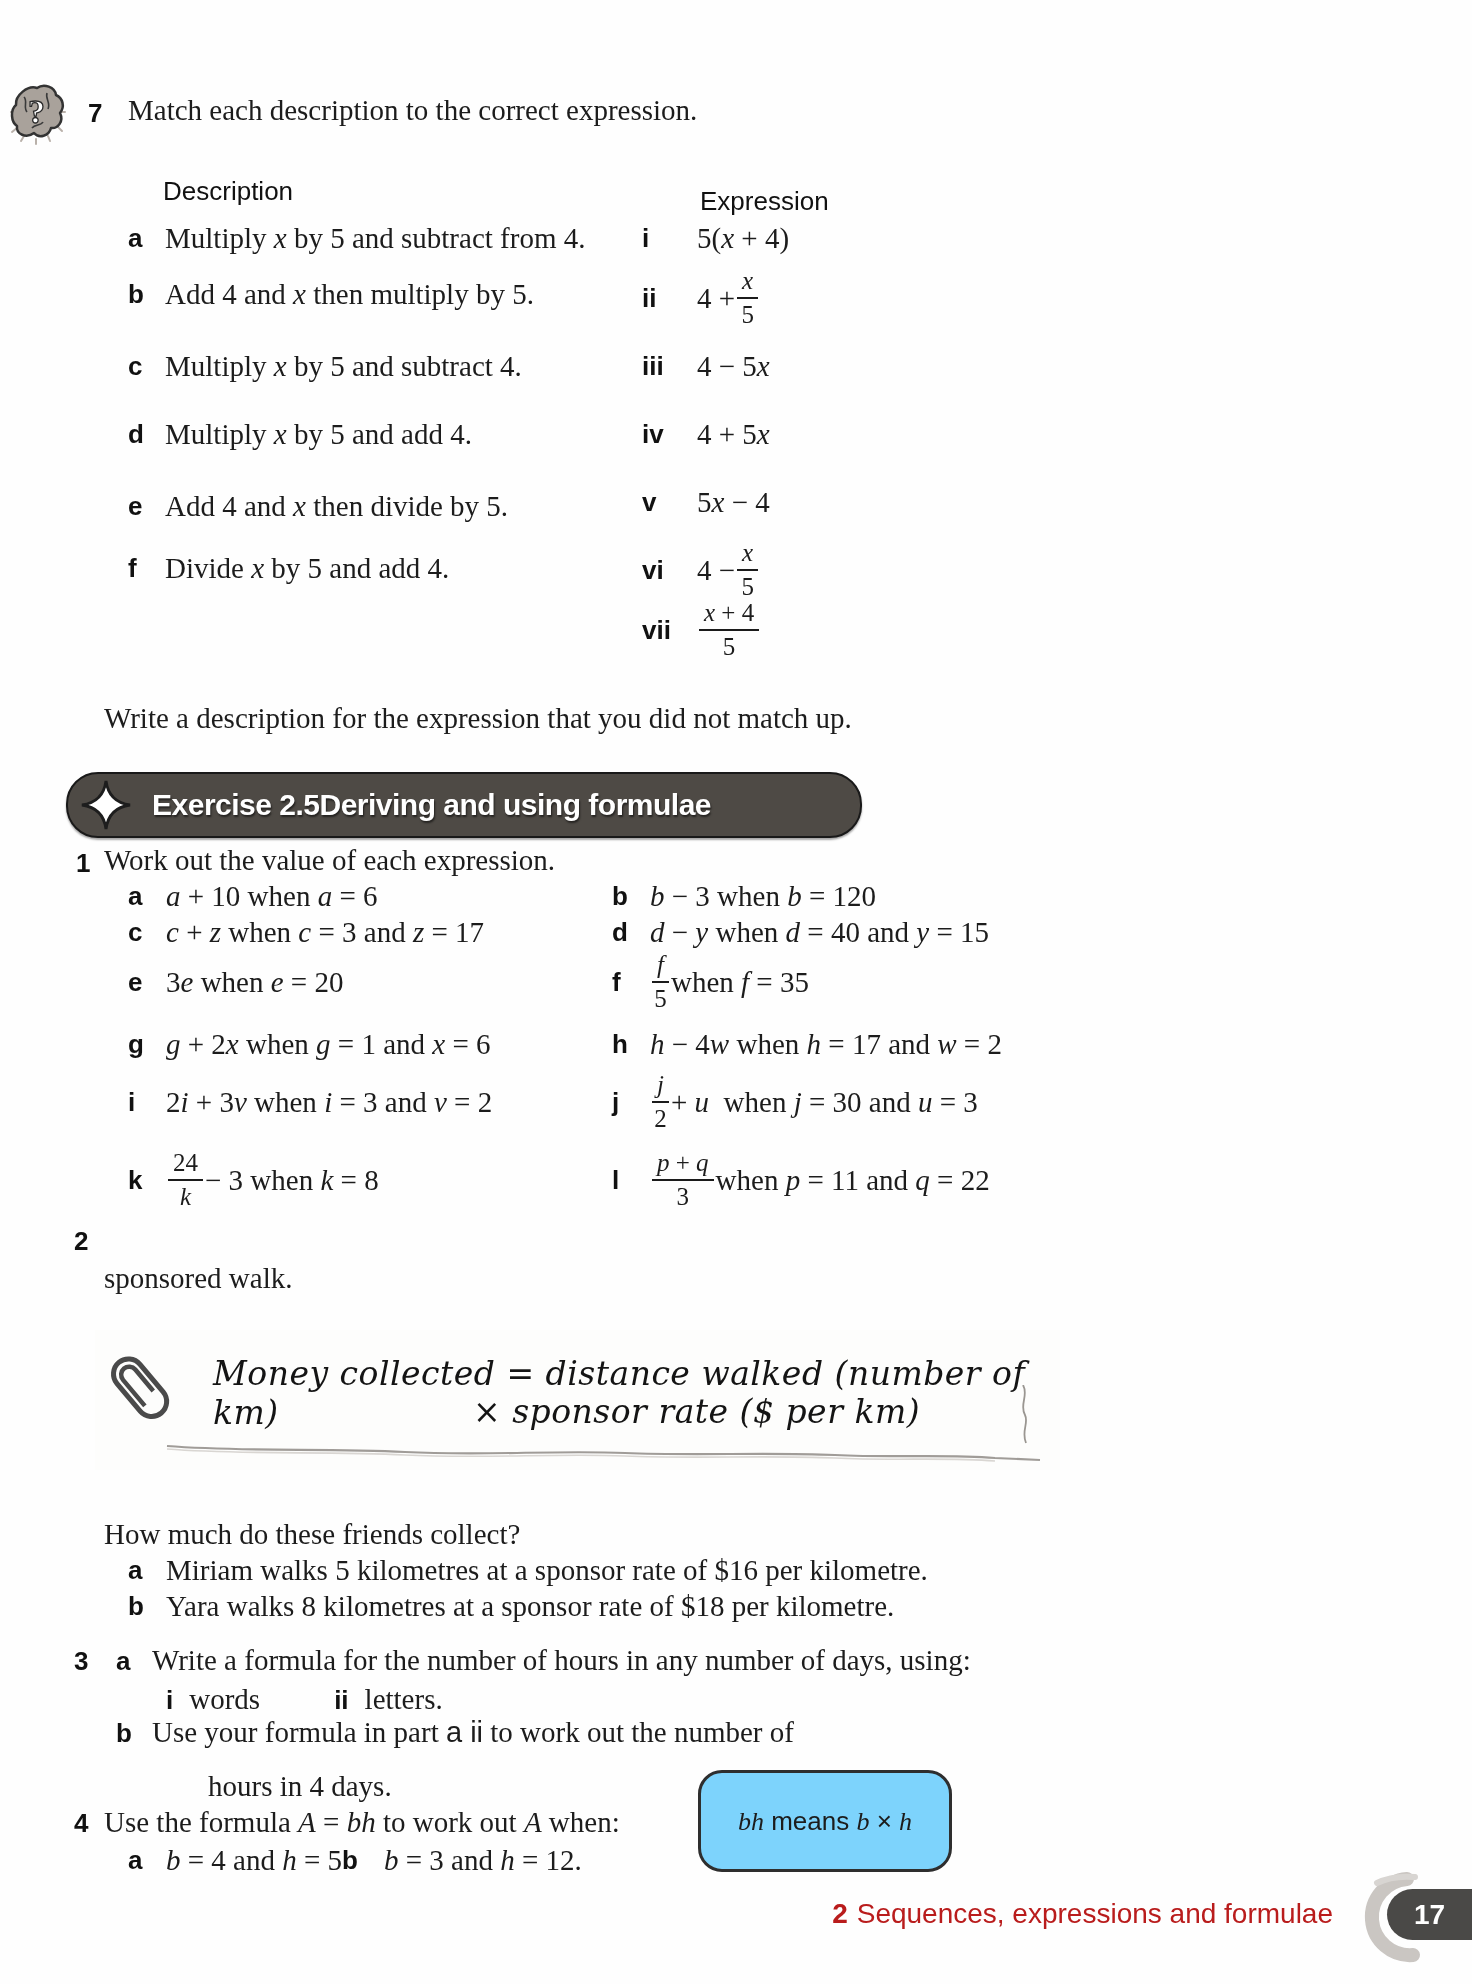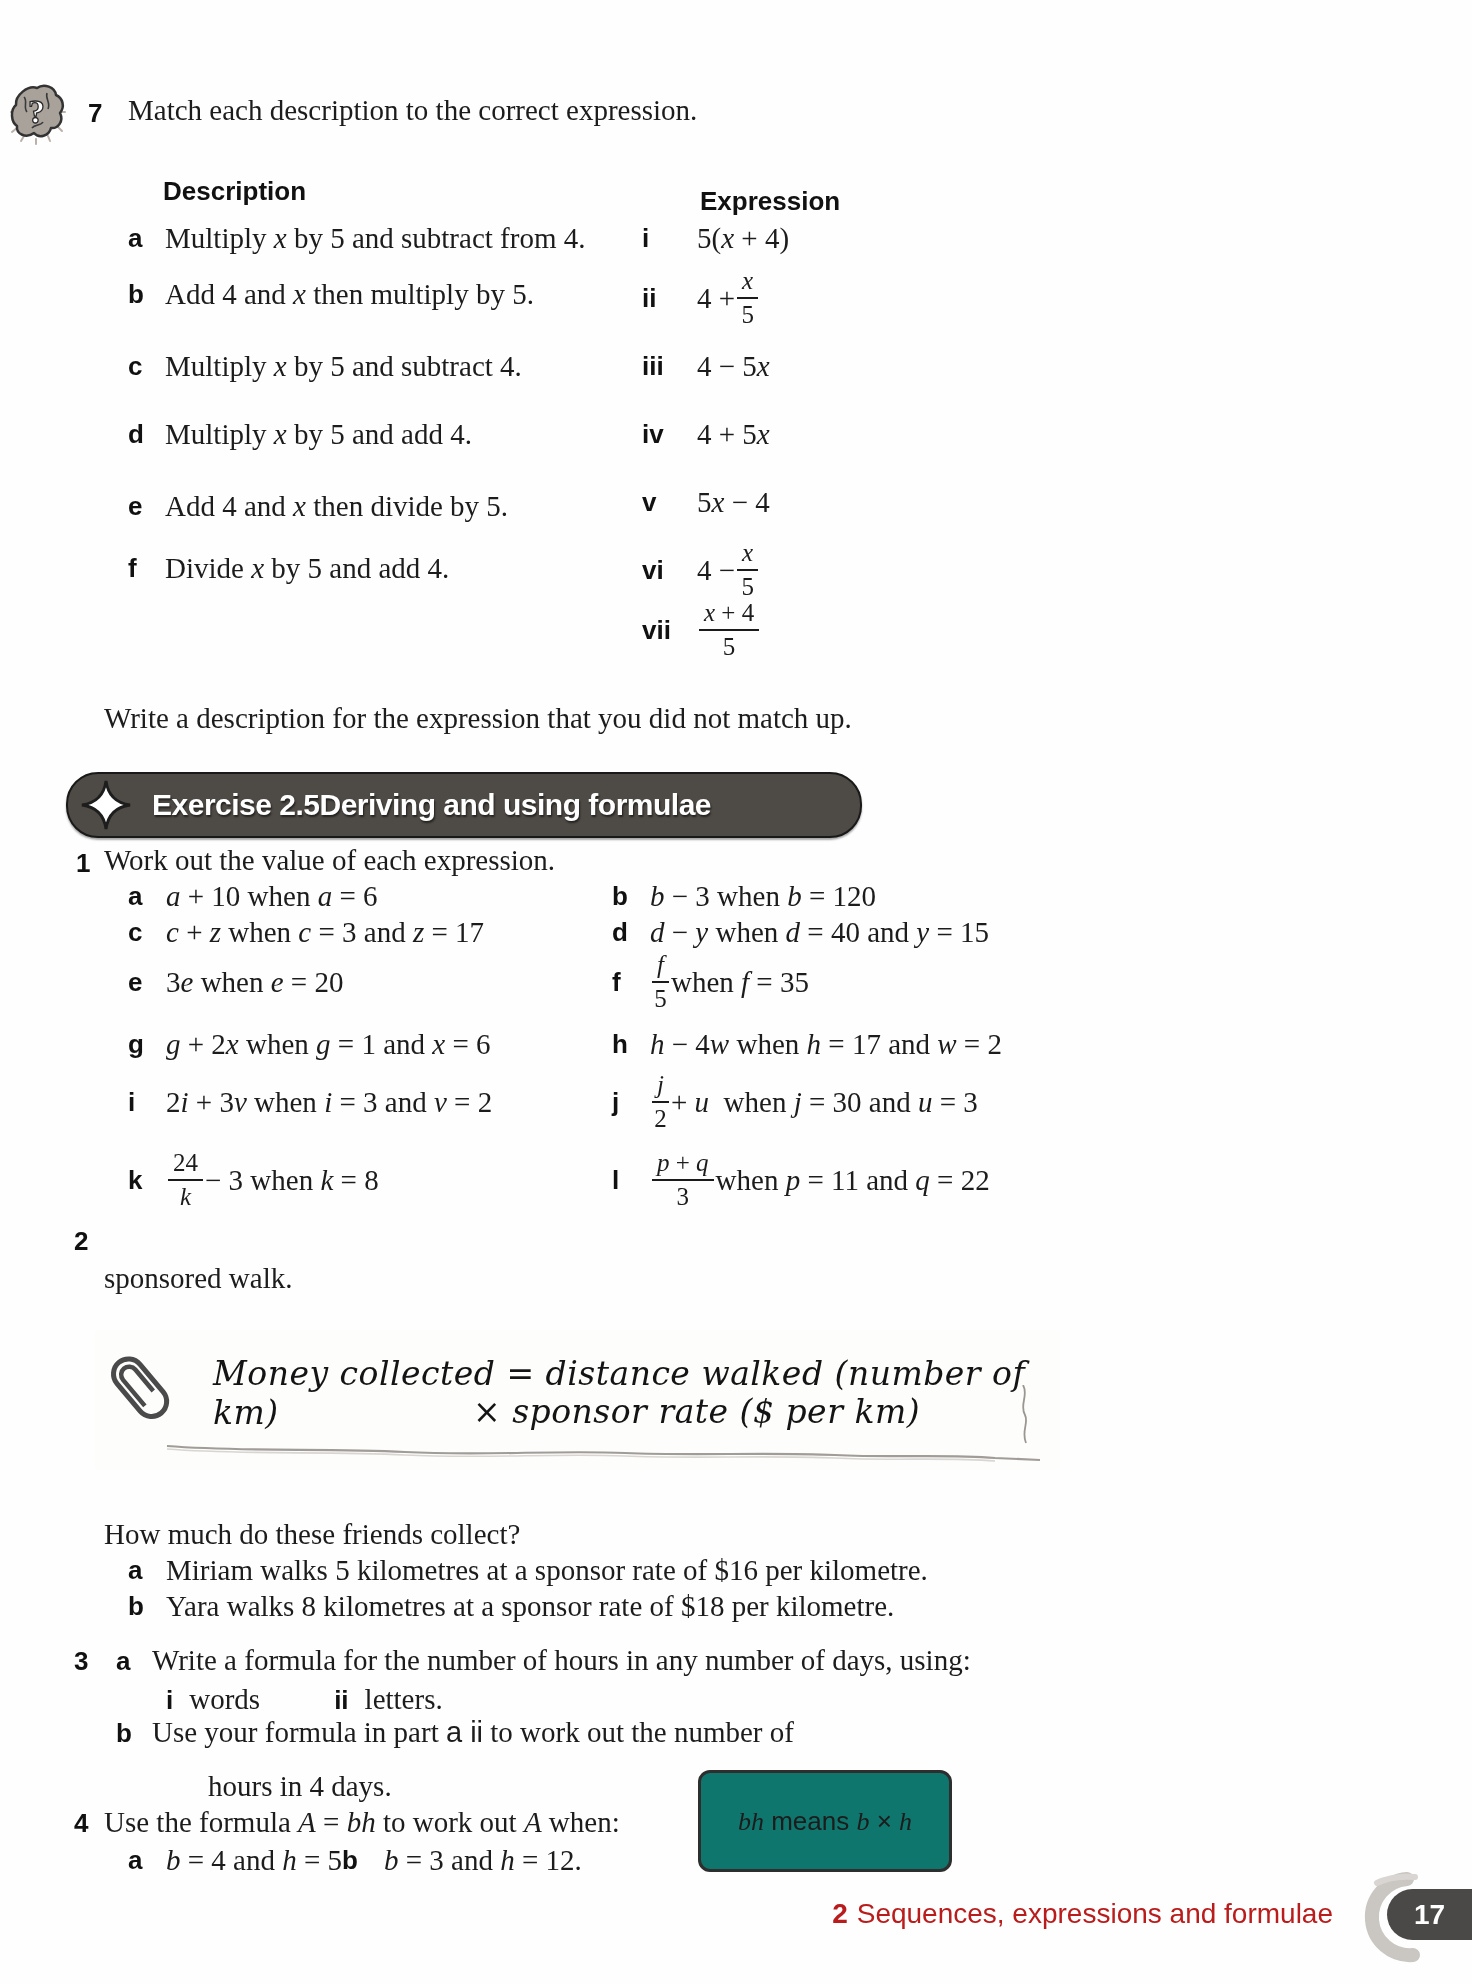--- a/index.html
+++ b/index.html
@@ -1,41 +1,41 @@
 <!DOCTYPE html>
 <html><head>
 <meta charset="utf-8">
 <style>
   html,body{margin:0;padding:0;background:#ffffff;}
   #page{position:relative;width:1472px;height:1984px;background:#fefefe;overflow:hidden;
         font-family:"Liberation Serif",serif;font-size:29px;color:#1c1c1c;}
   .abs{position:absolute;}
   .lb{font-family:"Liberation Sans",sans-serif;font-weight:700;font-size:26px;color:#111;}
   .bs{font-family:"Liberation Sans",sans-serif;font-weight:400;font-style:normal;}
-  .hdr{font-family:"Liberation Sans",sans-serif;font-weight:700;font-size:26px;color:#111;}
+  .hdr{font-family:"Liberation Sans",sans-serif;font-weight:400;font-size:26px;color:#111;}
   .v{font-style:italic;}
   .row{position:absolute;display:flex;align-items:center;}
   .row .lb{flex:0 0 auto;}
   .dlabel{width:37px;}
   .xlabel{width:55px;}
   .q1label{width:38px;}
   .frac{display:inline-flex;flex-direction:column;align-items:center;line-height:1.05;
         font-size:25px;vertical-align:middle;margin:0 2px;}
   .frac .fn{padding:0 5px 3px;border-bottom:2px solid #1b1b1b;}
   .frac .fd{padding-top:3px;}
   .banner{position:absolute;left:66px;top:772px;width:792px;height:62px;border-radius:32px;
           background:#4e4a45;border:2px solid #191919;display:flex;align-items:center;
           box-shadow:0 2px 2px rgba(0,0,0,.35);}
   .banner .btxt{font-family:"Liberation Sans",sans-serif;font-weight:700;font-size:30px;
           color:#ffffff;letter-spacing:-0.5px;text-shadow:1px 2px 2px rgba(0,0,0,.55);}
   .note-paper{position:absolute;left:95px;top:1330px;width:965px;height:140px;background:#fdfdfc;}
   .note-line{position:absolute;font-style:italic;font-size:33px;letter-spacing:.5px;color:#141414;
           font-family:"DejaVu Serif",serif;}
-  .note-box{position:absolute;left:698px;top:1770px;width:248px;height:96px;background:#0f766e;
-          border:3px solid #2e2e2e;border-radius:12px;display:flex;align-items:center;justify-content:center;
+  .note-box{position:absolute;left:698px;top:1770px;width:248px;height:96px;background:#7dd3fc;
+          border:3px solid #2e2e2e;border-radius:24px;display:flex;align-items:center;justify-content:center;
           font-family:"Liberation Sans",sans-serif;font-size:26px;color:#1c1c1c;}
   .note-box .v{font-family:"Liberation Serif",serif;font-style:italic;}
   .footer-text{position:absolute;left:800px;top:1898px;width:533px;text-align:right;
           font-family:"Liberation Sans",sans-serif;font-size:28px;color:#b91c1c;}
   .footer-text b{font-weight:700;margin-right:9px;}
   .page-badge{position:absolute;left:1387px;top:1889px;width:85px;height:51px;background:#4a4947;
           border-radius:26px 0 0 26px;display:flex;align-items:center;justify-content:center;
           font-family:"Liberation Sans",sans-serif;font-weight:700;font-size:28px;color:#fff;}
 </style>
 </head>

